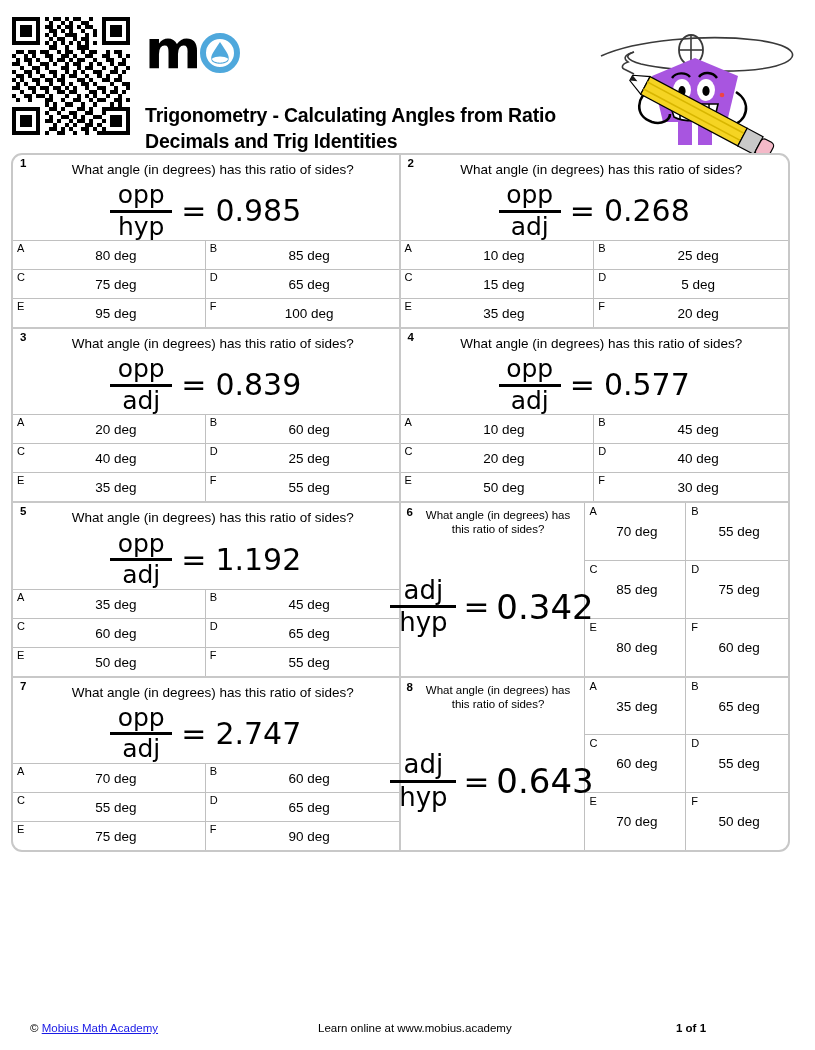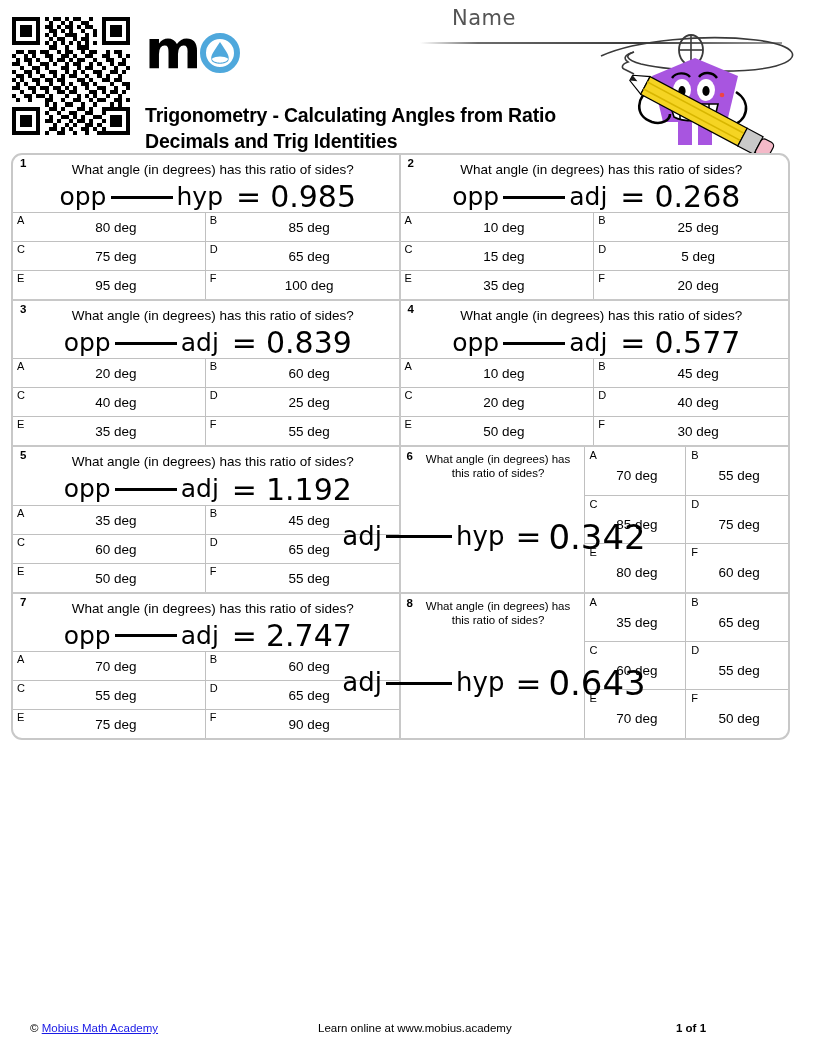--- a/index.html
+++ b/index.html
@@ -155,20 +155,21 @@
     padding: 2px 4px 0 18px;
   }
   .q-equation {
     display: flex;
     align-items: center;
     justify-content: center;
     margin-top: 4px;
   }
   .frac {
     display: inline-flex;
+    flex-direction: column;
     align-items: center;
     font-family: "DejaVu Sans", sans-serif;
     font-size: 25px;
     line-height: 1.06;
     font-weight: 400;
   }
   .frac .num { padding: 0 4px; }
   .frac .bar {
     width: 100%;
     min-width: 62px;
@@ -611,24 +612,20 @@
         <svg width="40" height="40" viewBox="0 0 40 40">
           <circle cx="20" cy="20" r="17" fill="none" stroke="#4fa8dc" stroke-width="6"></circle>
           <path d="M20 9 C15 17, 10 22, 11.5 27 C13 32, 27 32, 28.5 27 C30 22, 25 17, 20 9 Z" fill="#4fa8dc"></path>
           <path d="M11.8 25.8 C16 22.8, 24 22.8, 28.2 25.8 C26.5 31, 13.5 31, 11.8 25.8 Z" fill="#ffffff"></path>
         </svg>
       </span>
     </div>
     <div class="worksheet-title">Trigonometry - Calculating Angles from Ratio Decimals and Trig Identities</div>
   </div>
 
-  <div class="name-area">
-    <div class="name-label">Name</div>
-    <div class="name-line"></div>
-  </div>
 
   <div class="mascot">
     <svg width="215" height="135" viewBox="0 0 215 135">
 
       <path d="M5 38 C 40 22, 110 16, 160 22 C 200 27, 208 40, 180 48 C 150 56, 80 54, 45 46 C 30 42, 28 37, 38 34" fill="none" stroke="#3a3a3a" stroke-width="1.6"></path>
       <path d="M38 34 C 30 36, 26 40, 32 44 C 26 46, 24 50, 30 52 L 38 56" fill="none" stroke="#3a3a3a" stroke-width="1.6"></path>
       <ellipse cx="95" cy="32" rx="12" ry="15" fill="none" stroke="#3a3a3a" stroke-width="1.8"></ellipse>
       <line x1="83" y1="32" x2="107" y2="32" stroke="#3a3a3a" stroke-width="1.6"></line>
       <line x1="95" y1="17" x2="95" y2="47" stroke="#3a3a3a" stroke-width="1.6"></line>
 

